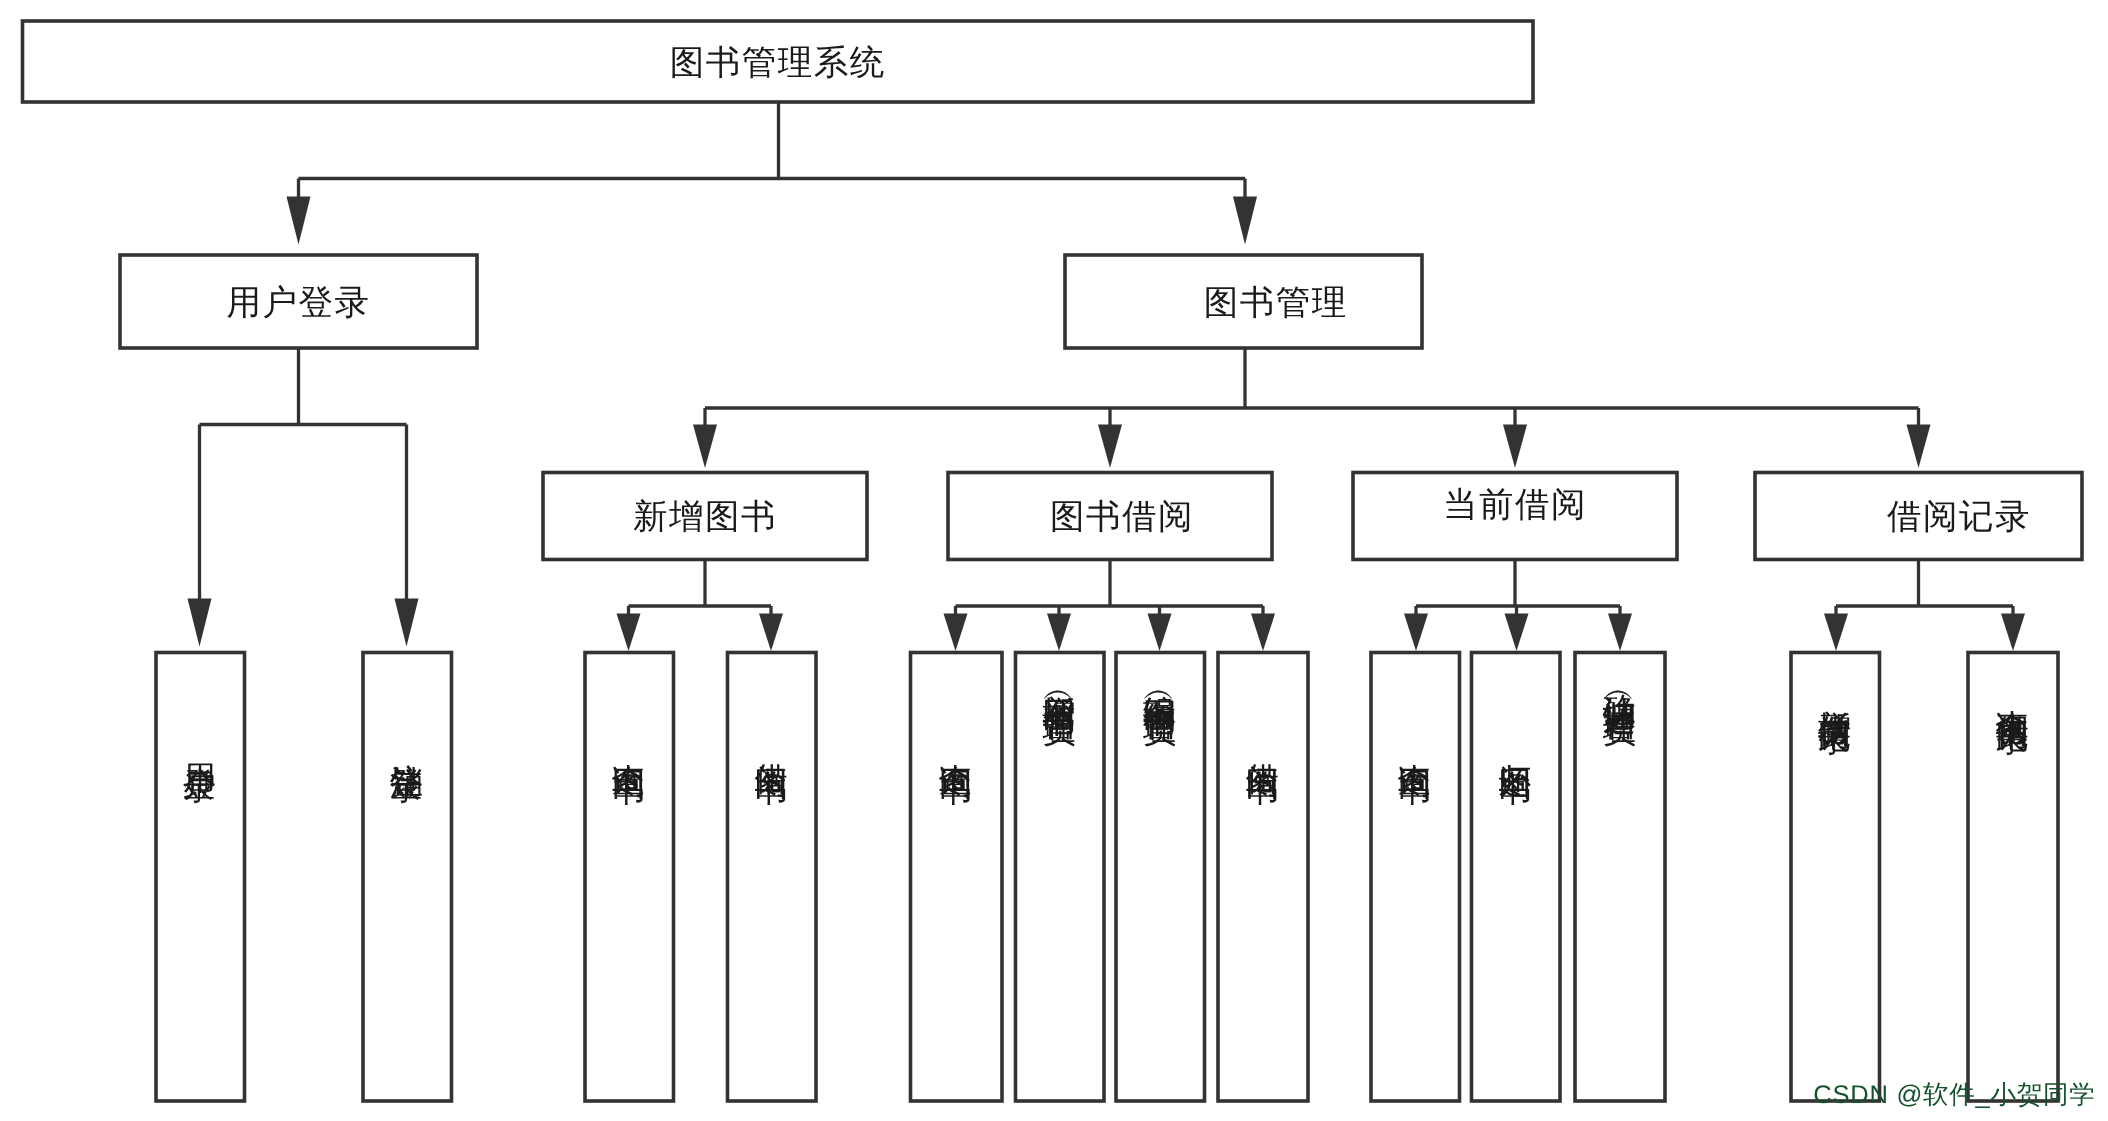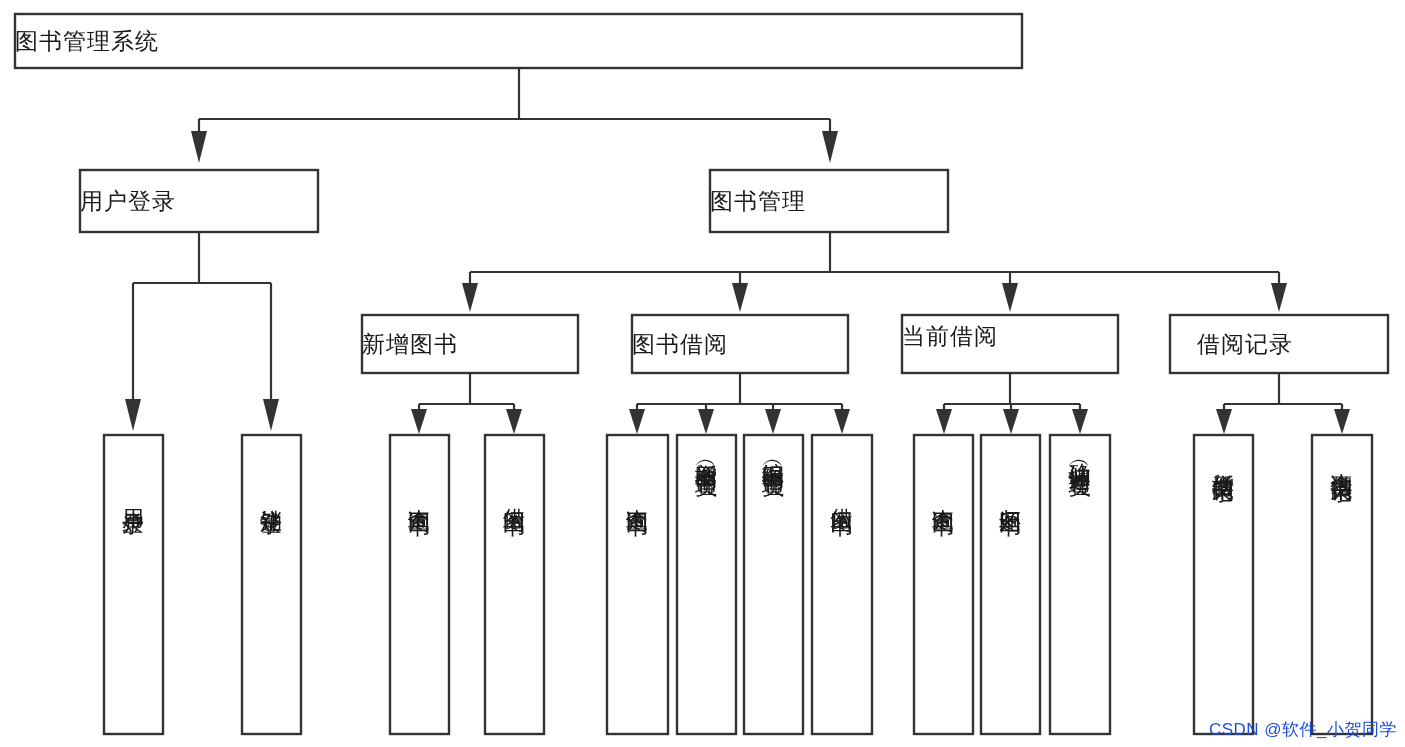--- a/index.html
+++ b/index.html
@@ -56,38 +56,38 @@
     font-size: 22px;
     line-height: 1.05;
     color: #1a1a1a;
     letter-spacing: 2px;
     white-space: nowrap;
   }
   .h-wrap {
     position: absolute;
     display: flex;
     align-items: center;
-    justify-content: flex-start;
+    justify-content: center;
     box-sizing: border-box;
     pointer-events: none;
   }
   .h-text {
     font-family: "Liberation Sans", "DejaVu Sans", sans-serif;
     font-size: 23px;
     color: #1a1a1a;
     letter-spacing: 1px;
     white-space: nowrap;
   }
   #watermark {
     position: absolute;
     right: 8px;
     bottom: 6px;
     font-family: "Liberation Sans", "DejaVu Sans", sans-serif;
     font-size: 17px;
-    color: #1d4ed8;
+    color: #14532d;
     letter-spacing: 0.5px;
     white-space: nowrap;
   }
 </style>
 </head>
 <body>
 
 <div id="diagram-root">
 
   <svg id="tree-svg" viewBox="0 0 1405 747">

